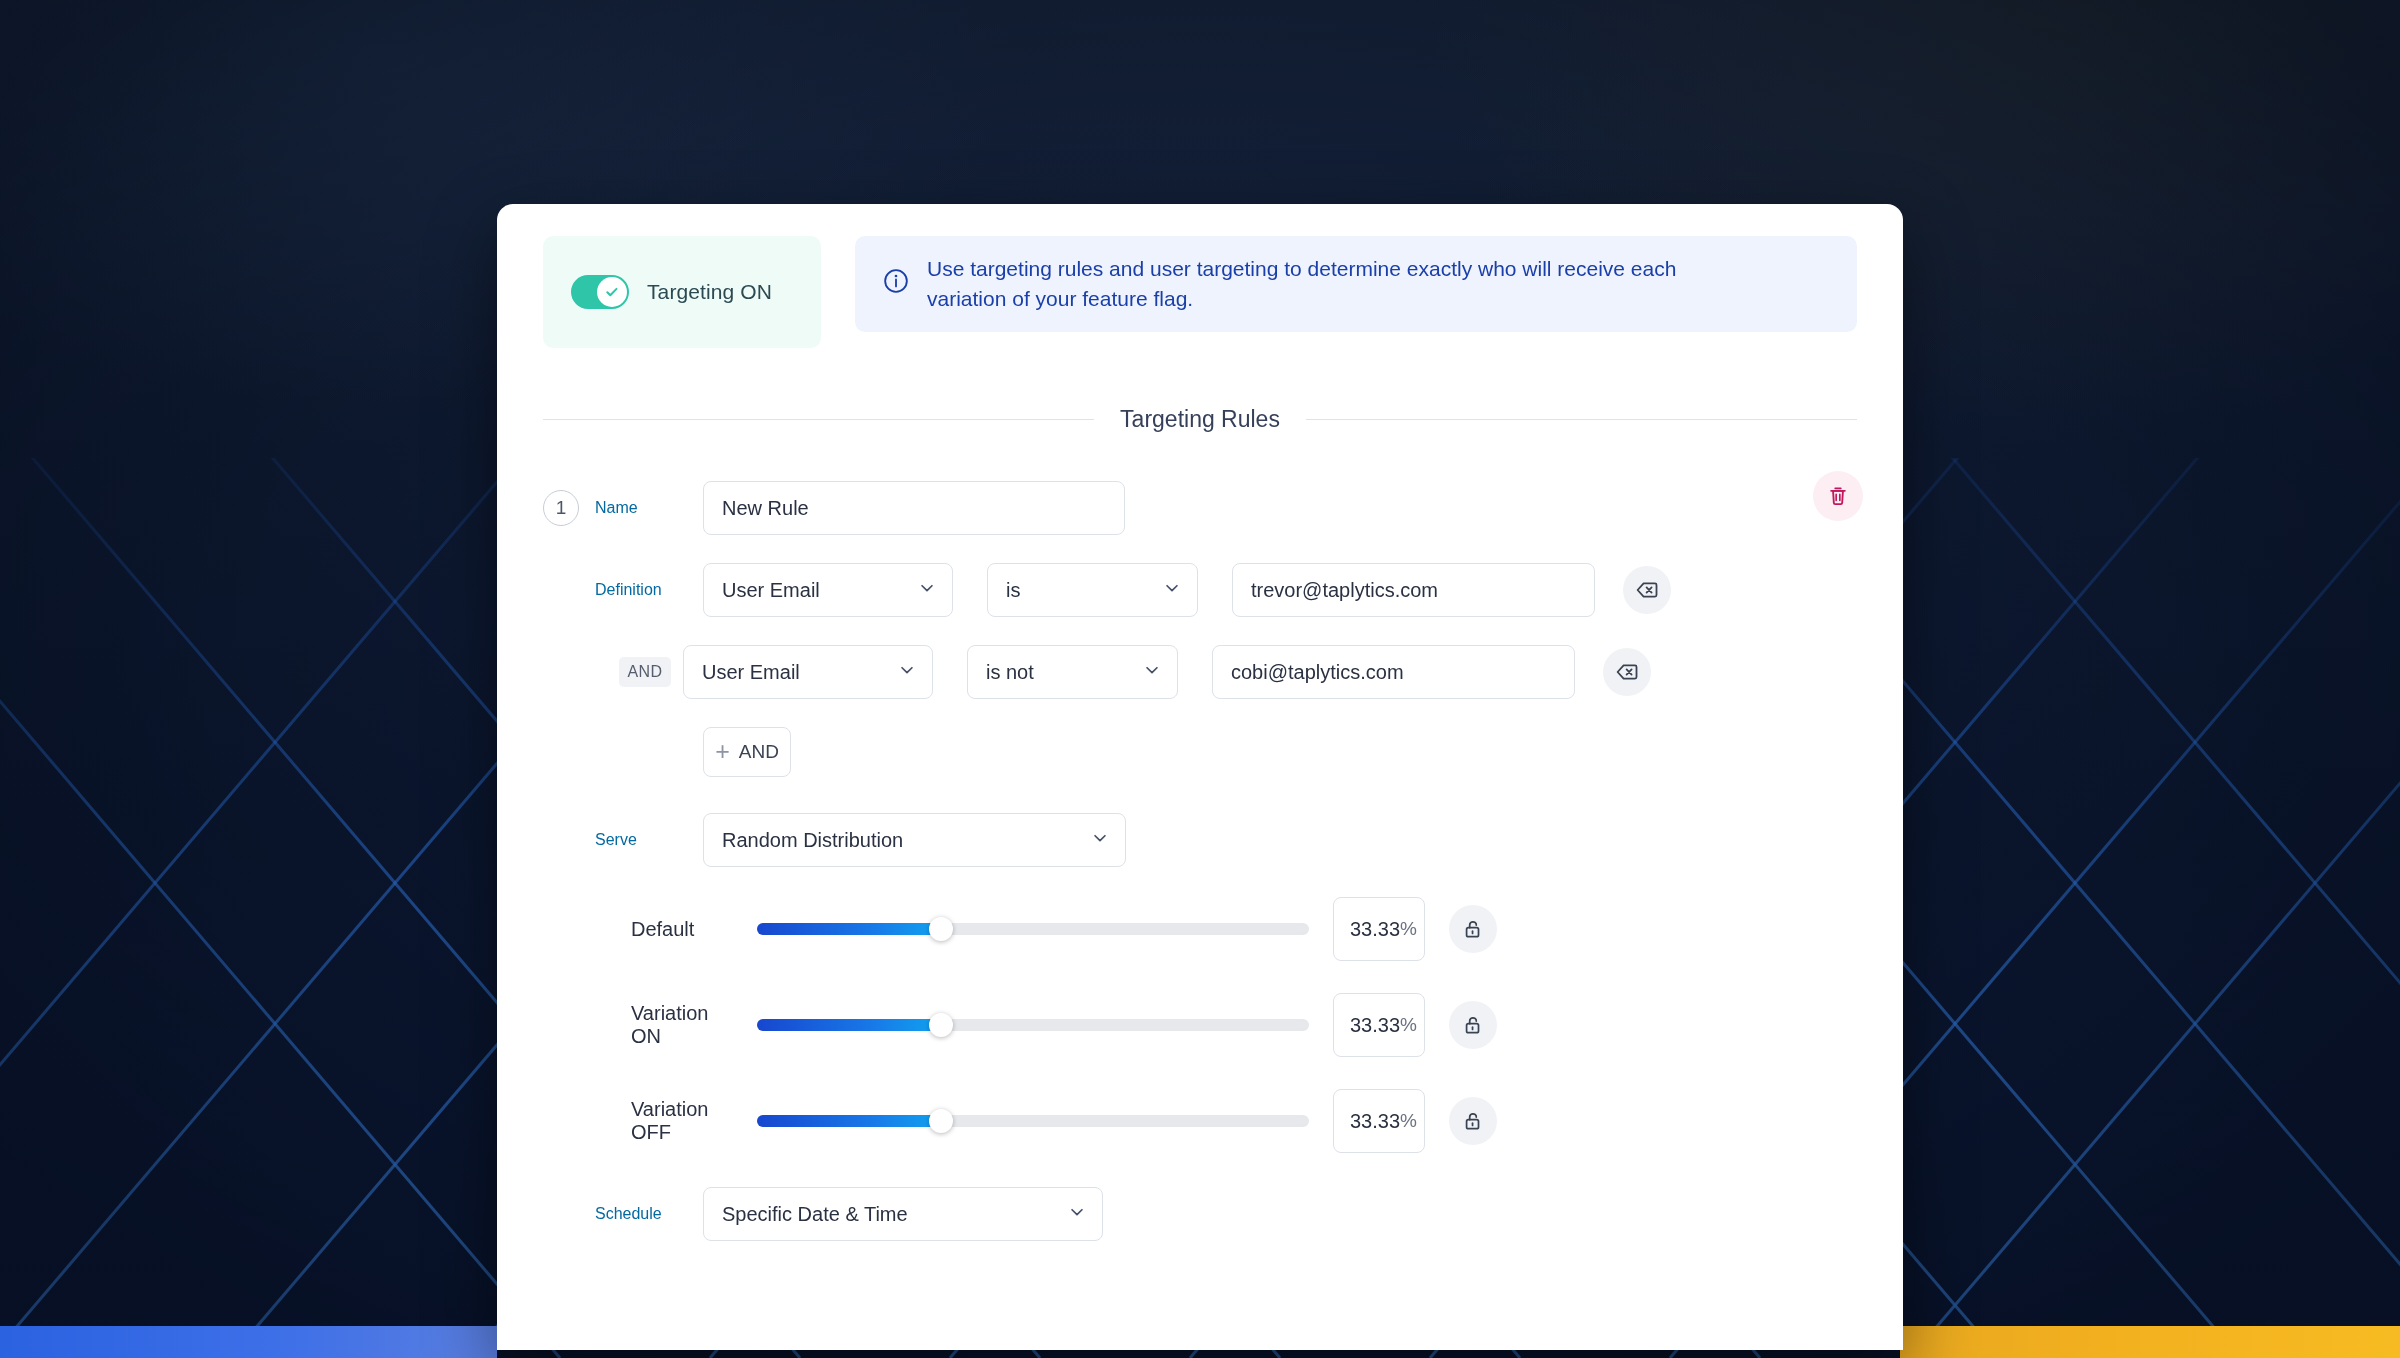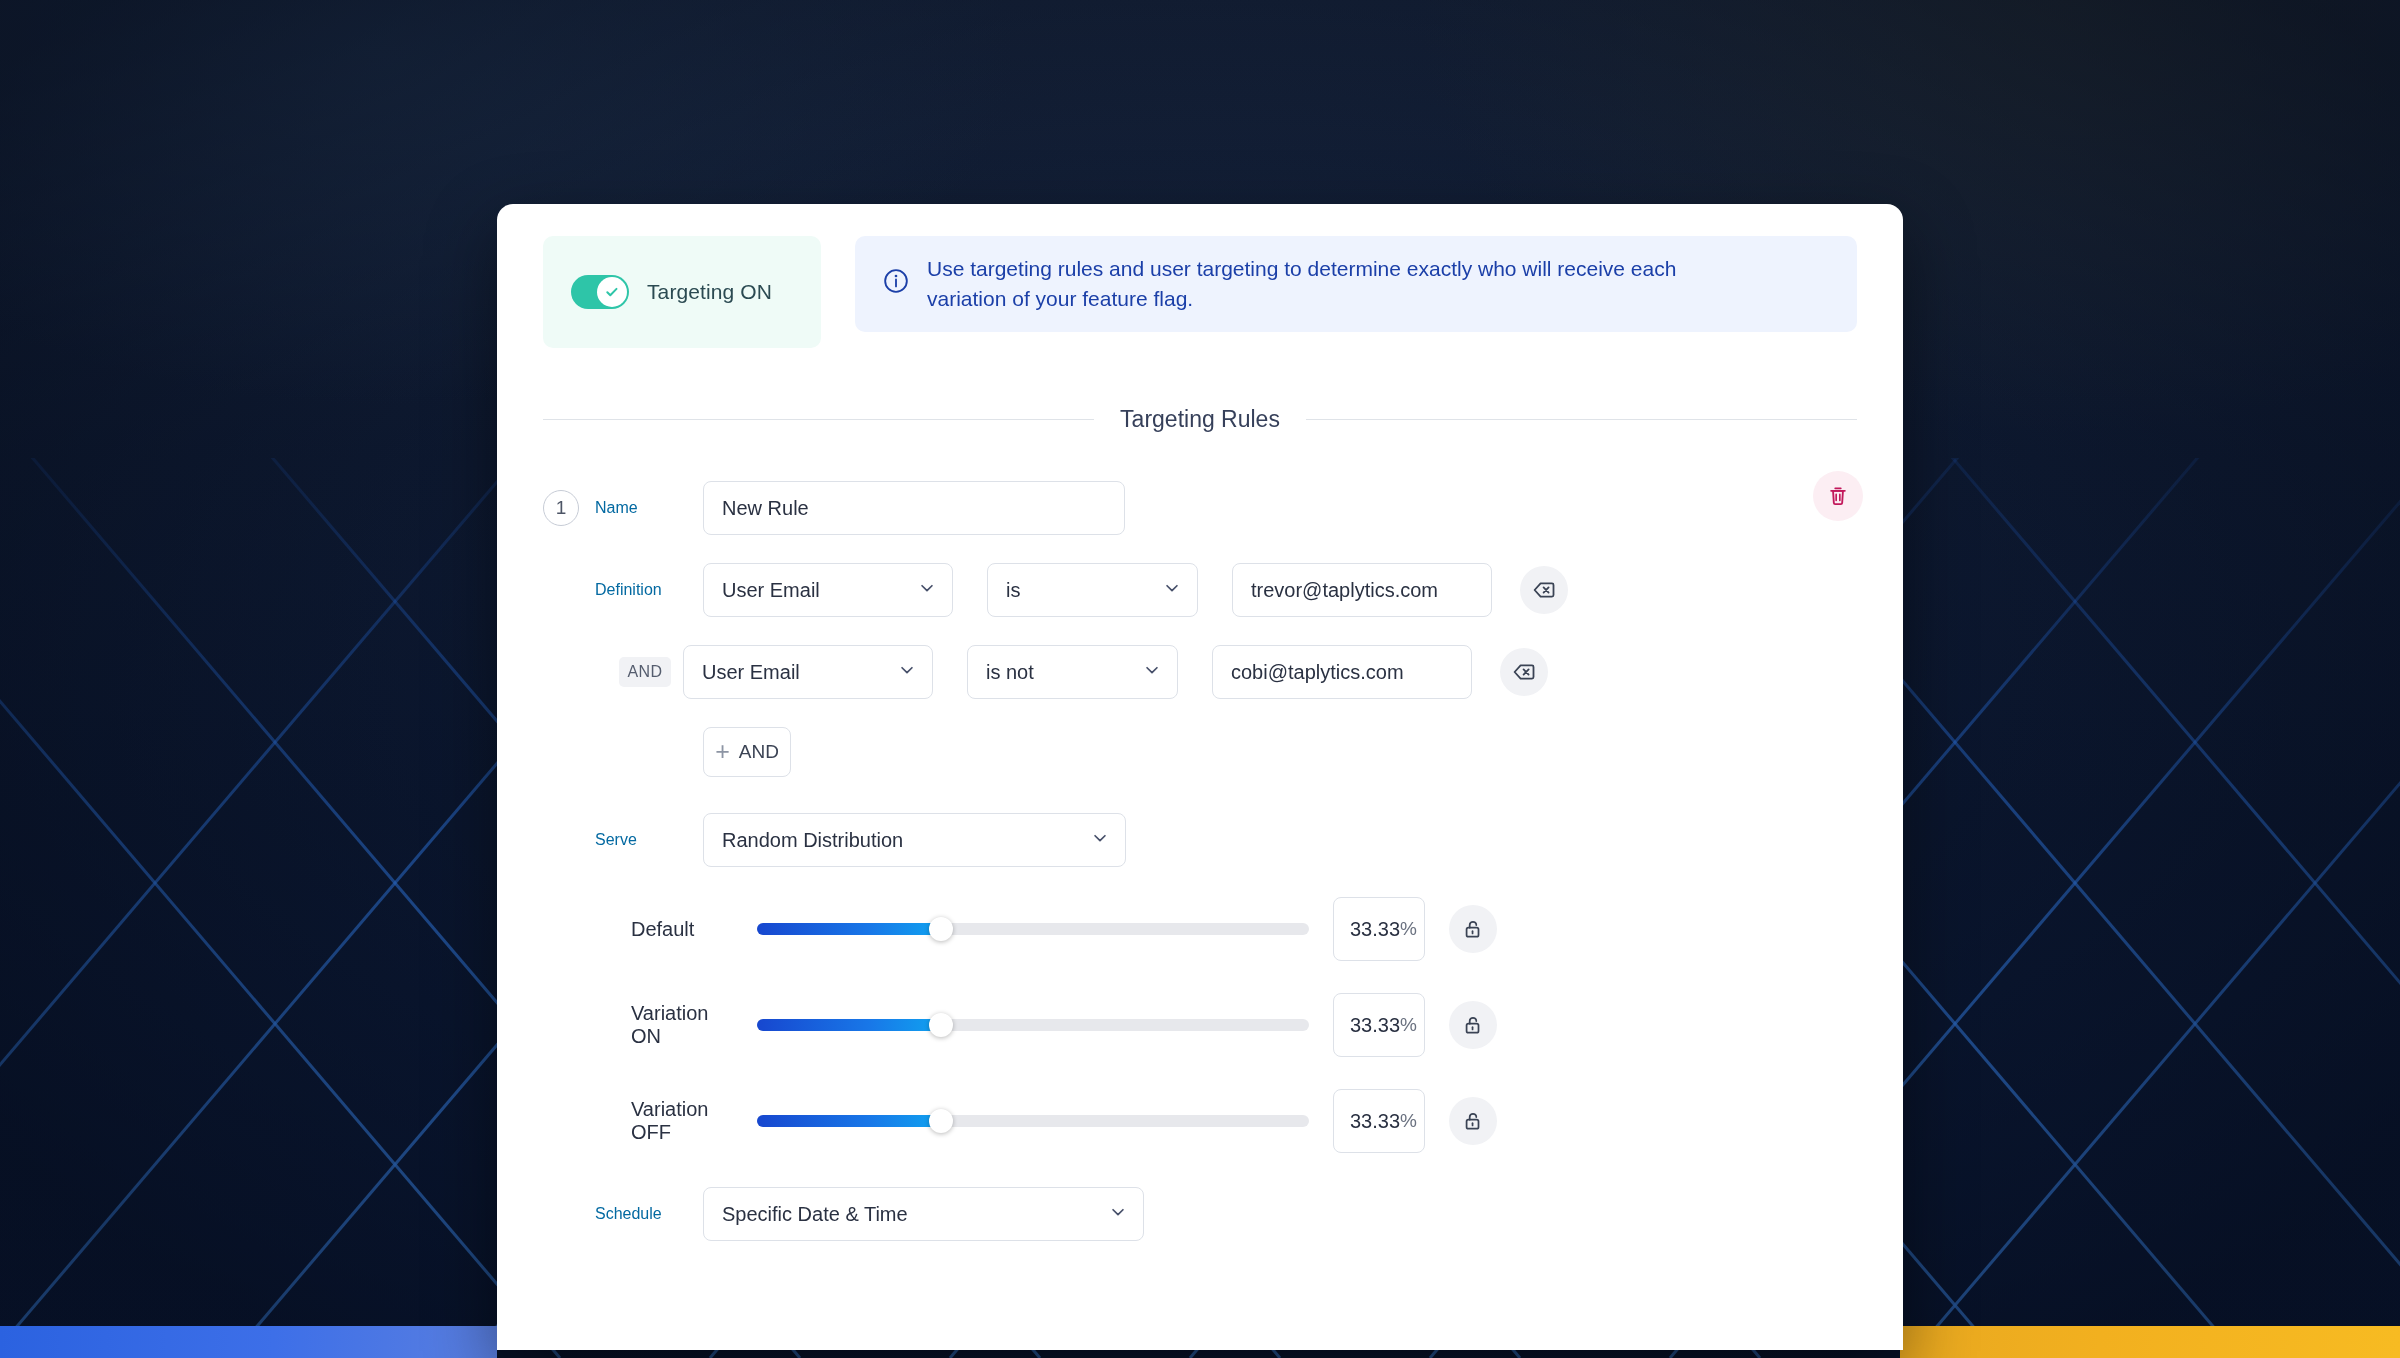--- a/index.html
+++ b/index.html
@@ -132,22 +132,22 @@
     font-size: 20px; color: #2a3142;
   }
   .field.name { width: 422px; }
   .select {
     justify-content: space-between;
     padding-right: 16px;
   }
   .select.attr { width: 250px; }
   .select.op   { width: 211px; margin-left: 34px; }
   .select.serve { width: 423px; }
-  .select.schedule { width: 441px; gap: 19px; }
-  .value-field { width: 260px; margin-left: 34px; }
+  .select.schedule { width: 400px; gap: 19px; }
+  .value-field { width: 363px; margin-left: 34px; }
 
   .chev { flex: 0 0 auto; }
 
   .and-chip {
     width: 52px; height: 30px;
     background: #f1f2f5; border-radius: 5px;
     display: flex; align-items: center; justify-content: center;
     font-size: 16px; color: #555d6e; letter-spacing: .4px;
     margin-right: 12px;
   }

